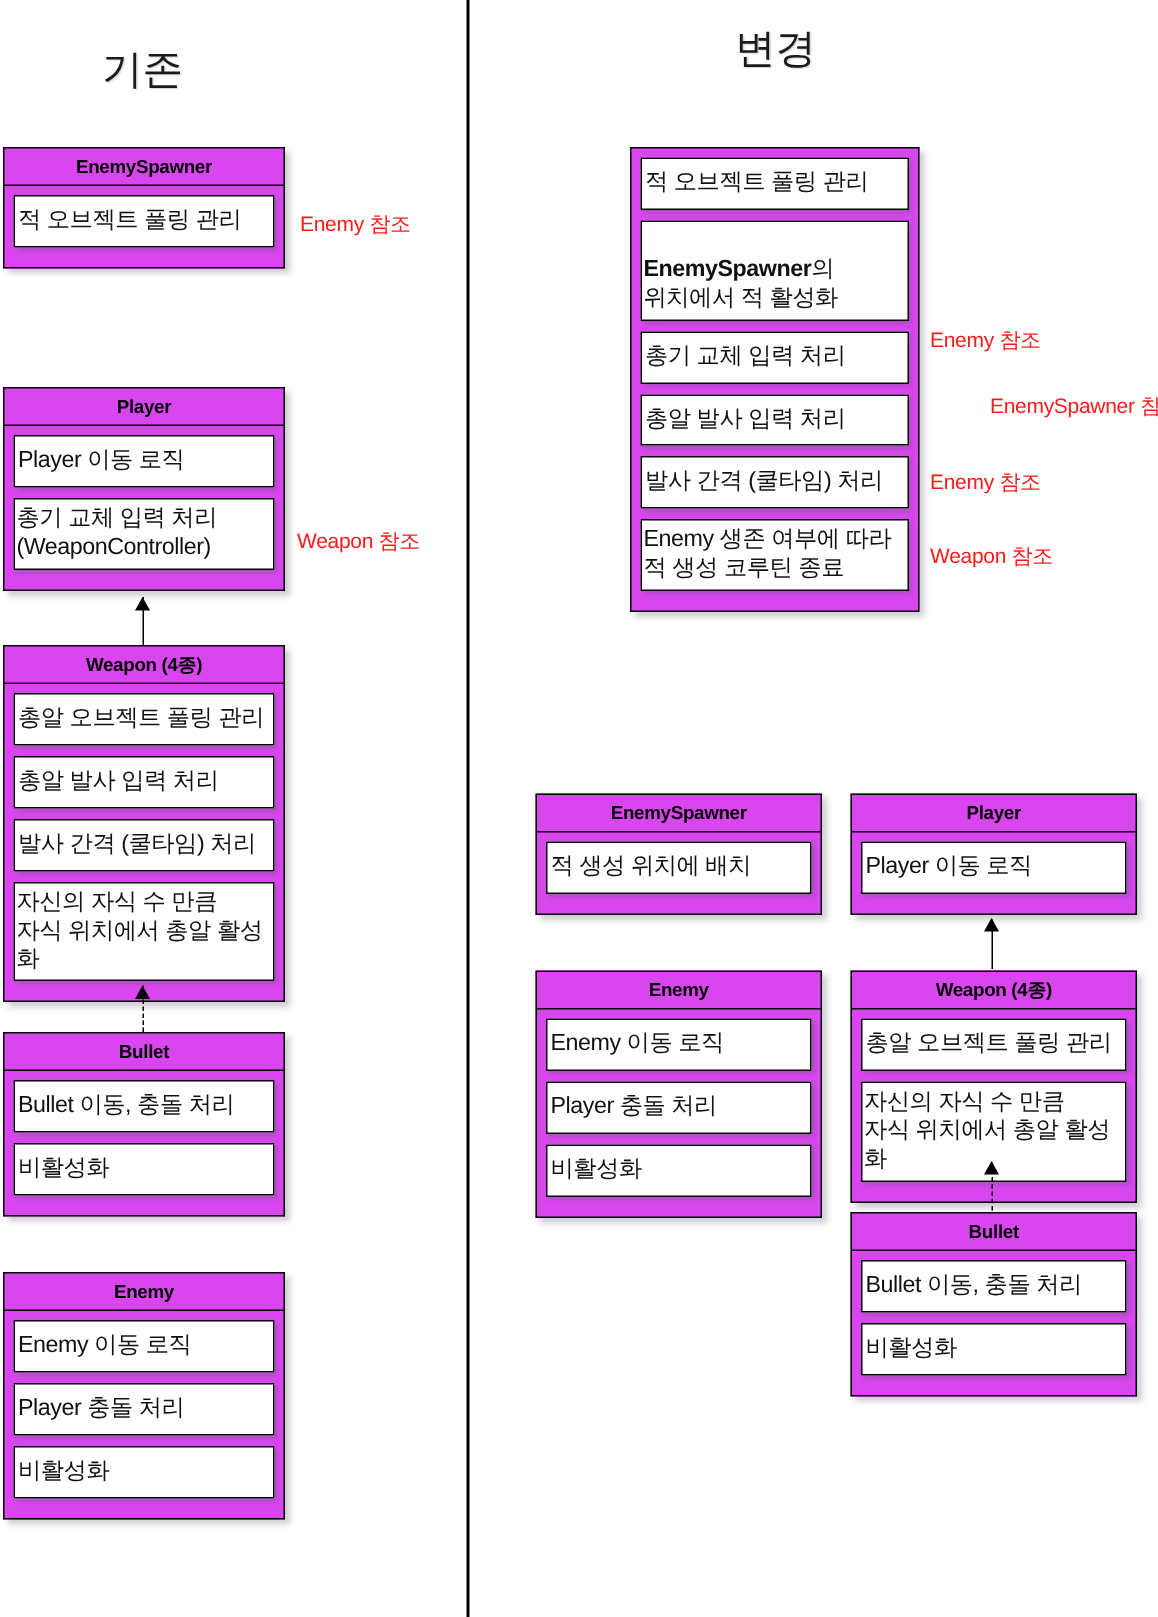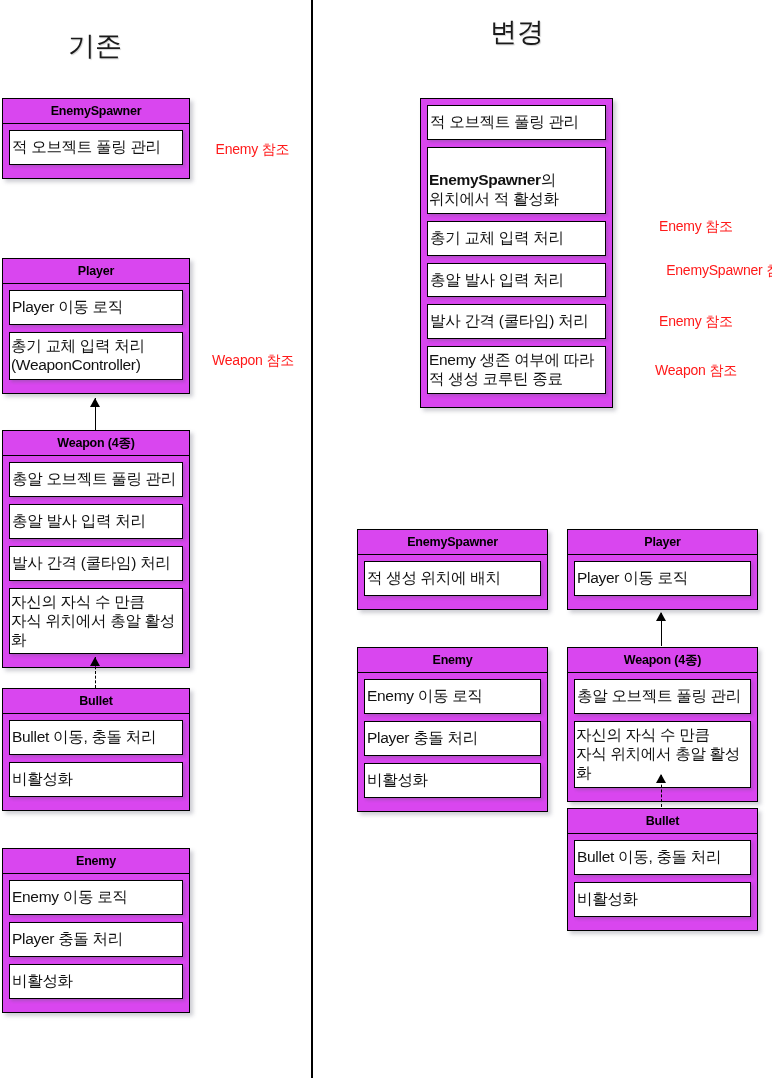--- a/index.html
+++ b/index.html
@@ -71,21 +71,20 @@
   }
   .row.two { padding: 4px 1px; }
   .row b { font-weight: bold; }
 
   
   .ref {
     position: absolute;
     color: #ff1a1a;
     font-size: 14px;
     white-space: nowrap;
-    text-align: center;
     letter-spacing: -0.2px;
   }
 
   
   .conn {
     position: absolute;
     width: 0;
     border-left-width: 1.7px;
     border-left-color: #000000;
   }

